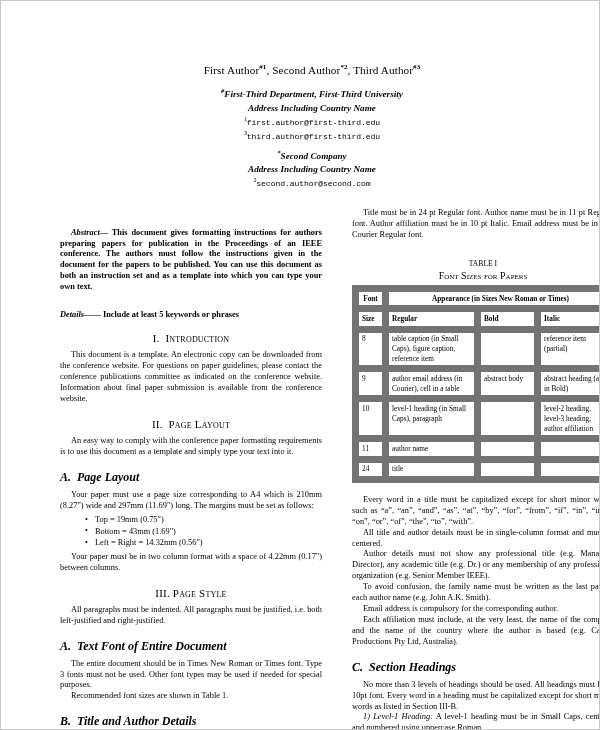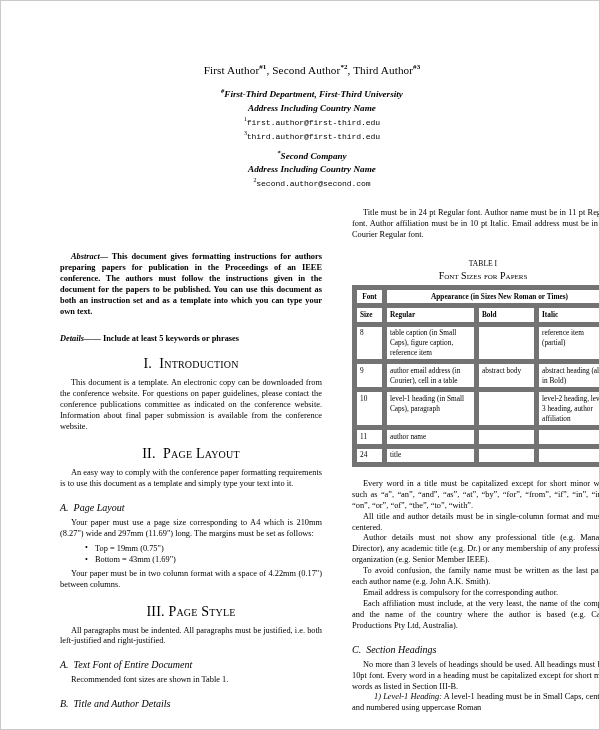--- a/index.html
+++ b/index.html
@@ -96,38 +96,37 @@
     font-weight: bold;
   }
   .keywords {
     font-size: 8.35px;
     font-weight: bold;
     margin: 17px 0 0 0;
     text-indent: 0;
   }
 
   h2.sec {
-    font-size: 14px;
+    font-size: 11px;
     font-weight: normal;
     text-align: center;
     margin: 13px 0 6px 0;
     font-variant: small-caps;
     letter-spacing: .2px;
   }
   h2.sec .numeral { font-variant: normal; }
   h3.sub {
-    font-size: 10px;
+    font-size: 12px;
     font-style: italic;
-    font-weight: normal;
+    font-weight: bold;
     margin: 12px 0 5px 0;
     text-align: left;
   }
   .runin-head {
     font-style: italic;
-    margin-left: 11px;
   }
 
   ul.bullets {
     margin: 3px 0 3px 0;
     padding-left: 35px;
     list-style: none;
   }
   ul.bullets li {
     font-size: 8.35px;
     line-height: 1.38;
@@ -157,21 +156,21 @@
     display: block;
   }
   table.fonttbl {
     border-collapse: collapse;
     width: 260px;
     table-layout: fixed;
     font-size: 7.3px;
   }
   table.fonttbl th,
   table.fonttbl td {
-    border: 5px solid #737373;
+    border: 7px solid #737373;
     padding: 1.5px 3px 2px 3px;
     vertical-align: top;
     line-height: 1.34;
     text-align: left;
     font-weight: normal;
   }
   table.fonttbl th.hdr-bold,
   table.fonttbl td.hdr-bold { font-weight: bold; }
   table.fonttbl th.center { text-align: center; }
   .c-size { width: 30px; }
@@ -217,28 +216,30 @@
 
         <h2 class="sec"><span class="numeral">II.</span>&nbsp;&nbsp;<span>Page Layout</span></h2>
         <p class="body">An easy way to comply with the conference paper formatting requirements is to use this document as a template and simply type your text into it.</p>
 
         <h3 class="sub"><span>A.</span>&nbsp;&nbsp;<span>Page Layout</span></h3>
         <p class="body">Your paper must use a page size corresponding to A4 which is 210mm (8.27") wide and 297mm (11.69") long. The margins must be set as follows:</p>
 
         <ul class="bullets">
           <li>Top = 19mm (0.75")</li>
           <li>Bottom = 43mm (1.69")</li>
+          <li>Left = Right = 14.32mm (0.56")</li>
         </ul>
 
         <p class="body">Your paper must be in two column format with a space of 4.22mm (0.17") between columns.</p>
 
         <h2 class="sec"><span class="numeral">III.</span>&nbsp;<span>Page Style</span></h2>
         <p class="body">All paragraphs must be indented. All paragraphs must be justified, i.e. both left-justified and right-justified.</p>
 
         <h3 class="sub"><span>A.</span>&nbsp;&nbsp;<span>Text Font of Entire Document</span></h3>
+        <p class="body">The entire document should be in Times New Roman or Times font. Type 3 fonts must not be used. Other font types may be used if needed for special purposes.</p>
         <p class="body para-gap">Recommended font sizes are shown in Table 1.</p>
 
         <h3 class="sub"><span>B.</span>&nbsp;&nbsp;<span>Title and Author Details</span></h3>
       </div>
 
       <div class="col">
 
         <p class="body">Title must be in 24 pt Regular font. Author name must be in 11 pt Regular font. Author affiliation must be in 10 pt Italic. Email address must be in 9 pt Courier Regular font.</p>
 
         <div class="table-wrap">

